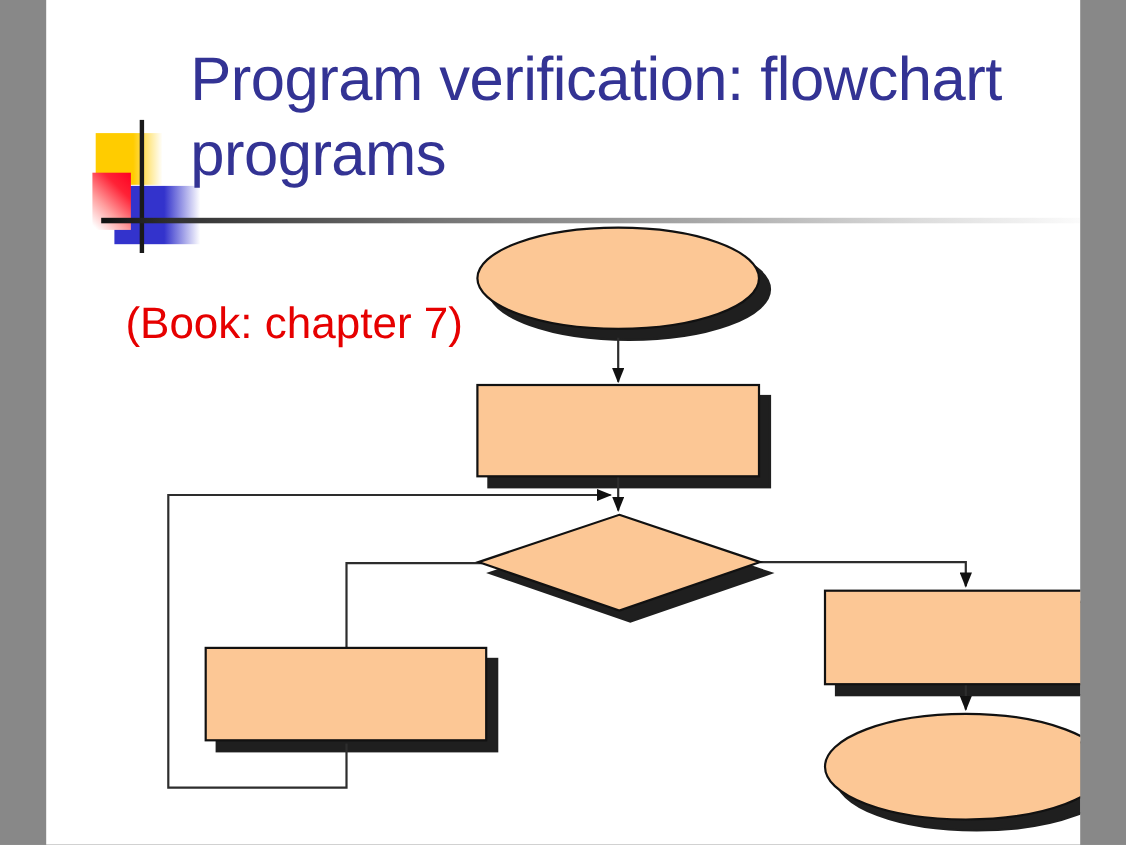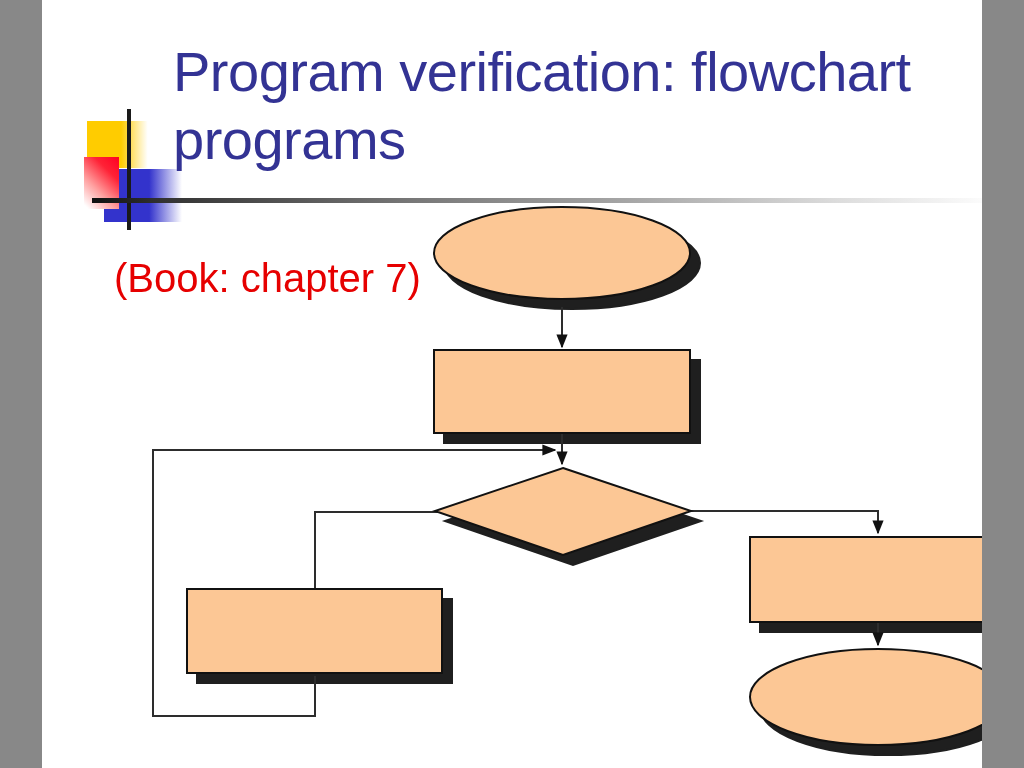--- a/index.html
+++ b/index.html
@@ -32,21 +32,21 @@
     position:absolute; left:50px; top:198px; width:908px; height:5px;
     background:linear-gradient(to right, #111 0%, #333 8%, #777 35%, #a8a8a8 60%, #dcdcdc 82%, rgba(255,255,255,0) 100%);
   }
   
   .slide-title {
     position:absolute; left:131px; top:38px; width:800px;
     font-size:56px; line-height:1.22; letter-spacing:-0.5px;
     color:var(--title-text,#333394);
   }
   .book-note {
-    position:absolute; left:72px; top:256px;
+    position:absolute; left:72px; top:272px;
     font-size:40px; color:var(--note-text,#e60000);
   }
   .page-number {
     position:absolute; left:968px; top:714px; width:40px;
     font-size:21px; color:#111; text-align:left;
   }
   
   .flowchart-layer { position:absolute; left:0; top:0; }
   .shape   { fill:var(--shape-fill,#fcc795); stroke:var(--shape-outline,#111111); stroke-width:2; }
   .shadow  { fill:var(--shadow,#1f1f1f); stroke:var(--shadow,#1f1f1f); stroke-width:2; }

